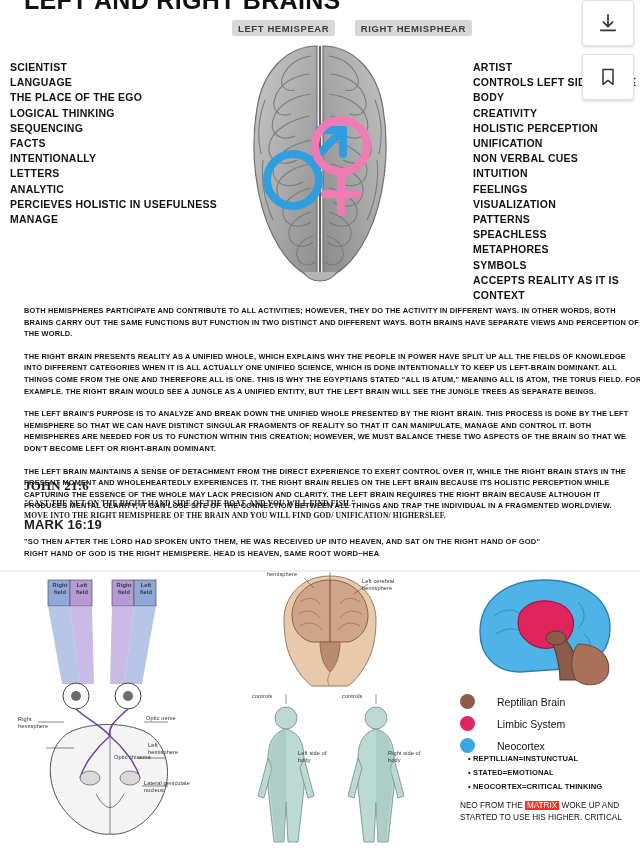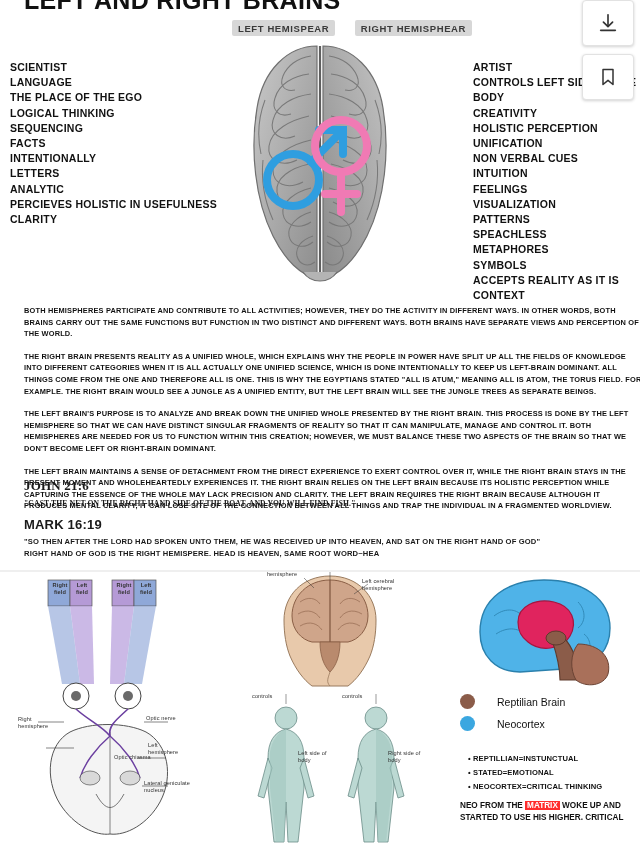--- a/index.html
+++ b/index.html
@@ -144,21 +144,21 @@
   .legend { position: absolute; left: 460px; top: 122px; width: 170px; }
   .legend-row { display: flex; align-items: center; gap: 22px; margin-bottom: 7px; }
   .legend-dot { width: 15px; height: 15px; border-radius: 50%; flex: none; }
   .legend-label { font-size: 10.5px; color: #111; }
 
   .bullets { position: absolute; left: 468px; top: 182px; width: 172px; }
   .bullets div { font-size: 7.6px; font-weight: bold; letter-spacing: 0.1px; margin-bottom: 5px; color:#111; }
 
   .neo-text {
     position: absolute; left: 460px; top: 228px; width: 180px;
-    font-size: 8.2px; font-weight: bold; line-height: 11.5px; color: #111;
+    font-size: 8.2px; font-weight: normal; line-height: 11.5px; color: #111;
   }
   .hl { background: #ff2d2d; color:#fff; padding: 0 2px; }
 
   .divider-top { position:absolute; left:0; top:-2px; width:640px; height:2px; background:#efefef; }
 </style>
 </head>
 <body>
 
 <div class="page">
 
@@ -258,21 +258,21 @@
     <div class="head">SCIENTIST</div>
     <div>LANGUAGE</div>
     <div>THE PLACE OF THE EGO</div>
     <div>LOGICAL THINKING</div>
     <div>SEQUENCING</div>
     <div>FACTS</div>
     <div>INTENTIONALLY</div>
     <div>LETTERS</div>
     <div>ANALYTIC</div>
     <div>PERCIEVES HOLISTIC IN USEFULNESS</div>
-    <div>CLARITY</div>
+    <div>MANAGE</div>
   </div>
 
   <div class="traits right">
     <div class="head">ARTIST</div>
     <div>CONTROLS LEFT SIDE OF THE BODY</div>
     <div>CREATIVITY</div>
     <div>HOLISTIC PERCEPTION</div>
     <div>UNIFICATION</div>
     <div>NON VERBAL CUES</div>
     <div>INTUITION</div>
@@ -289,20 +289,21 @@
   <div class="body-copy">
     <p>BOTH HEMISPHERES PARTICIPATE AND CONTRIBUTE TO ALL ACTIVITIES; HOWEVER, THEY DO THE ACTIVITY IN DIFFERENT WAYS. IN OTHER WORDS, BOTH BRAINS CARRY OUT THE SAME FUNCTIONS BUT FUNCTION IN TWO DISTINCT AND DIFFERENT WAYS. BOTH BRAINS HAVE SEPARATE VIEWS AND PERCEPTION OF THE WORLD.</p>
     <p>THE RIGHT BRAIN PRESENTS REALITY AS A UNIFIED WHOLE, WHICH EXPLAINS WHY THE PEOPLE IN POWER HAVE SPLIT UP ALL THE FIELDS OF KNOWLEDGE INTO DIFFERENT CATEGORIES WHEN IT IS ALL ACTUALLY ONE UNIFIED SCIENCE, WHICH IS DONE INTENTIONALLY TO KEEP US LEFT-BRAIN DOMINANT. ALL THINGS COME FROM THE ONE AND THEREFORE ALL IS ONE. THIS IS WHY THE EGYPTIANS STATED "ALL IS ATUM," MEANING ALL IS ATOM, THE TORUS FIELD. FOR EXAMPLE. THE RIGHT BRAIN WOULD SEE A JUNGLE AS A UNIFIED ENTITY, BUT THE LEFT BRAIN WILL SEE THE JUNGLE TREES AS SEPARATE BEINGS.</p>
     <p>THE LEFT BRAIN'S PURPOSE IS TO ANALYZE AND BREAK DOWN THE UNIFIED WHOLE PRESENTED BY THE RIGHT BRAIN. THIS PROCESS IS DONE BY THE LEFT HEMISPHERE SO THAT WE CAN HAVE DISTINCT SINGULAR FRAGMENTS OF REALITY SO THAT IT CAN MANIPULATE, MANAGE AND CONTROL IT. BOTH HEMISPHERES ARE NEEDED FOR US TO FUNCTION WITHIN THIS CREATION; HOWEVER, WE MUST BALANCE THESE TWO ASPECTS OF THE BRAIN SO THAT WE DON'T BECOME LEFT OR RIGHT-BRAIN DOMINANT.</p>
     <p>THE LEFT BRAIN MAINTAINS A SENSE OF DETACHMENT FROM THE DIRECT EXPERIENCE TO EXERT CONTROL OVER IT, WHILE THE RIGHT BRAIN STAYS IN THE PRESENT MOMENT AND WHOLEHEARTEDLY EXPERIENCES IT. THE RIGHT BRAIN RELIES ON THE LEFT BRAIN BECAUSE ITS HOLISTIC PERCEPTION WHILE CAPTURING THE ESSENCE OF THE WHOLE MAY LACK PRECISION AND CLARITY. THE LEFT BRAIN REQUIRES THE RIGHT BRAIN BECAUSE ALTHOUGH IT PRODUCES MENTAL CLARITY, IT CAN LOSE SITE OF THE CONNECTION BETWEEN ALL THINGS AND TRAP THE INDIVIDUAL IN A FRAGMENTED WORLDVIEW.</p>
   </div>
 
   <div class="scripture" id="john">
     <h3>JOHN 21:6</h3>
     <p class="line">"CAST THE NET ON THE RIGHT-HAND SIDE OF THE BOAT, AND YOU WILL FIND FISH."</p>
+    <p class="line">MOVE INTO THE RIGHT HEMISPHERE OF THE BRAIN AND YOU WILL FIND GOD/ UNIFICATION/ HIGHERSLEF.</p>
   </div>
 
   <div class="scripture" id="mark">
     <h3>MARK 16:19</h3>
     <p class="line">"SO THEN AFTER THE LORD HAD SPOKEN UNTO THEM, HE WAS RECEIVED UP INTO HEAVEN, AND SAT ON THE RIGHT HAND OF GOD"</p>
     <p class="line">RIGHT HAND OF GOD IS THE RIGHT HEMISPERE. HEAD IS HEAVEN, SAME ROOT WORD~HEA</p>
   </div>
 
   <div class="figures">
     <div class="divider-top"></div>
@@ -430,20 +431,24 @@
         <path d="M118 72 C140 72 152 86 148 102 C144 114 126 116 116 108 C110 98 110 82 118 72 Z" fill="#a9705a" stroke="#6b4334" stroke-width="1"></path>
       </svg>
     </div>
 
     <div class="legend">
       <div class="legend-row">
         <span class="legend-dot" style="background:#8b5c49"></span>
         <span class="legend-label">Reptilian Brain</span>
       </div>
       <div class="legend-row">
+        <span class="legend-dot" style="background:#e0245e"></span>
+        <span class="legend-label">Limbic System</span>
+      </div>
+      <div class="legend-row">
         <span class="legend-dot" style="background:#3ba7e0"></span>
         <span class="legend-label">Neocortex</span>
       </div>
     </div>
 
     <div class="bullets">
       <div>• <span>REPTILLIAN=INSTUNCTUAL</span></div>
       <div>• <span>STATED=EMOTIONAL</span></div>
       <div>• <span>NEOCORTEX=CRITICAL THINKING</span></div>
     </div>

